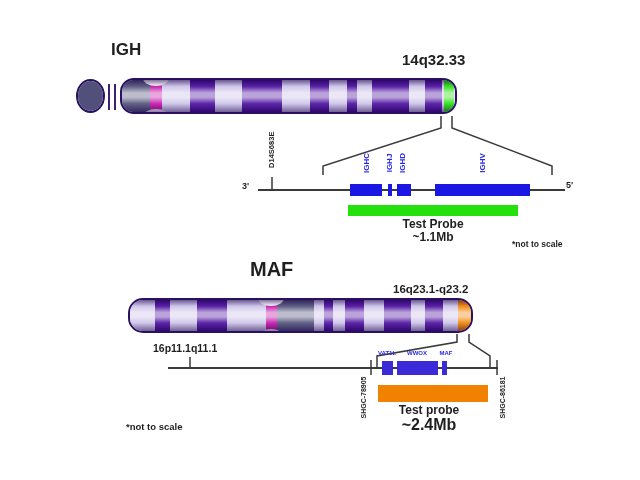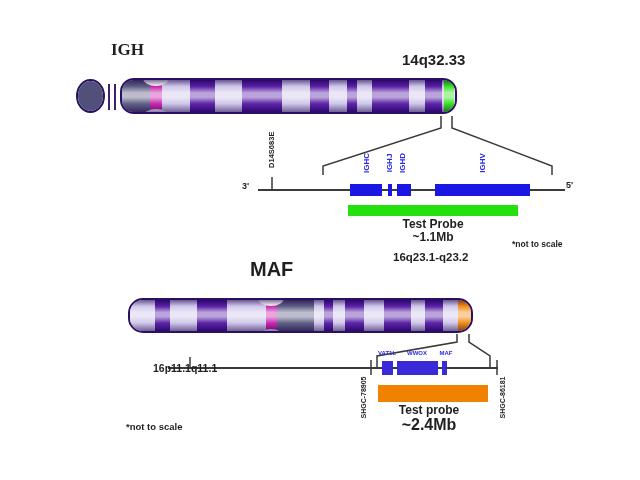--- a/index.html
+++ b/index.html
@@ -29,21 +29,21 @@
   
   .gbox{position:absolute;}
   .probe-bar{position:absolute;}
   svg.lines{position:absolute;left:0;top:0;pointer-events:none;}
 </style>
 </head>
 <body>
 
 <div class="canvas">
 
-  <div class="t" style="left:111px;top:41px;font-size:17px;font-family:Liberation Serif, serif;">IGH</div>
+  <div class="t" style="left:111px;top:41px;font-size:17px;">IGH</div>
   <div class="t" style="left:402px;top:52px;font-size:15px;">14q32.33</div>
 
   <div class="satellite" style="left:76px;top:79px;width:29px;height:34px;">
     <div style="position:absolute;left:0;right:0;top:0;bottom:0;background:#50507a;"></div>
     <div class="shine"></div>
   </div>
   <div class="stalk" style="left:108px;top:84px;height:26px;"></div>
   <div class="stalk" style="left:114px;top:84px;height:26px;"></div>
 
   <div class="chromosome" id="chr14" style="left:120px;top:78px;width:337px;height:36px;border-radius:14px;">
@@ -96,21 +96,21 @@
   <div class="t rot ctr blue" style="left:377px;top:159px;width:26px;font-size:8px;">IGHJ</div>
   <div class="t rot ctr blue" style="left:390px;top:159px;width:26px;font-size:8px;">IGHD</div>
   <div class="t rot ctr blue" style="left:470px;top:159px;width:26px;font-size:8px;">IGHV</div>
 
   <div class="probe-bar" style="left: 348px; top: 205px; width: 170px; height: 11px; background: rgb(36, 224, 12);"></div>
   <div class="t ctr" style="left:383px;top:218px;width:100px;font-size:12px;">Test Probe</div>
   <div class="t ctr" style="left:383px;top:231px;width:100px;font-size:12px;">~1.1Mb</div>
   <div class="t" style="left:512px;top:240px;font-size:8.5px;">*not to scale</div>
 
   <div class="t" style="left:250px;top:259px;font-size:20px;">MAF</div>
-  <div class="t" style="left:393px;top:252px;font-size:11.5px;">16q23.1-q23.2</div>
+  <div class="t" style="left:393px;top:284px;font-size:11.5px;">16q23.1-q23.2</div>
 
   <div class="chromosome" id="chr16" style="left:128px;top:298px;width:345px;height:35px;border-radius:15px;">
       <div class="band" style="left: 0px; width: 25px; background: rgb(203, 193, 232);"></div>
       <div class="band" style="left: 25px; width: 15px; background: rgb(74, 13, 158);"></div>
       <div class="band" style="left: 40px; width: 27px; background: rgb(203, 193, 232);"></div>
       <div class="band" style="left: 67px; width: 30px; background: rgb(74, 13, 158);"></div>
       <div class="band" style="left: 97px; width: 39px; background: rgb(203, 193, 232);"></div>
       <div class="band" style="left: 136px; width: 11px; background: rgb(195, 18, 168);"></div>
       <div class="band" style="left: 147px; width: 37px; background: rgb(80, 80, 122);"></div>
       <div class="band" style="left: 184px; width: 10px; background: rgb(203, 193, 232);"></div>
@@ -122,21 +122,21 @@
       <div class="band" style="left: 281px; width: 14px; background: rgb(203, 193, 232);"></div>
       <div class="band" style="left: 295px; width: 18px; background: rgb(74, 13, 158);"></div>
       <div class="band" style="left: 313px; width: 15px; background: rgb(203, 193, 232);"></div>
       <div class="band" style="left: 328px; width: 13px; background: rgb(241, 130, 0);"></div>
       <div class="band" style="left: 341px; width: 4px; background: rgb(203, 193, 232);"></div>
       <div class="pinch" style="left: 128px; top: -10px; width: 26px; height: 16px;"></div>
       <div class="pinch" style="left: 128px; top: 29px; width: 26px; height: 16px;"></div>
       <div class="shine"></div>
     </div>
 
-  <div class="t" style="left:153px;top:363px;font-size:10.5px;">16p11.1q11.1</div>
+  <div class="t" style="left:153px;top:343px;font-size:10.5px;">16p11.1q11.1</div>
 
   <div class="gbox" style="left: 382px; top: 361px; width: 11px; height: 14px; background: rgb(58, 42, 216);"></div>
   <div class="gbox" style="left: 397px; top: 361px; width: 41px; height: 14px; background: rgb(58, 42, 216);"></div>
   <div class="gbox" style="left: 442px; top: 361px; width: 5px; height: 14px; background: rgb(58, 42, 216);"></div>
 
   <div class="t ctr blue" style="left:372px;top:350px;width:30px;font-size:6px;">VAT1L</div>
   <div class="t ctr blue" style="left:402px;top:350px;width:30px;font-size:6px;">WWOX</div>
   <div class="t ctr blue" style="left:431px;top:350px;width:30px;font-size:6px;">MAF</div>
 
   <div class="t rot ctr" style="left:341px;top:394px;width:44px;font-size:7px;">SHGC-78905</div>

